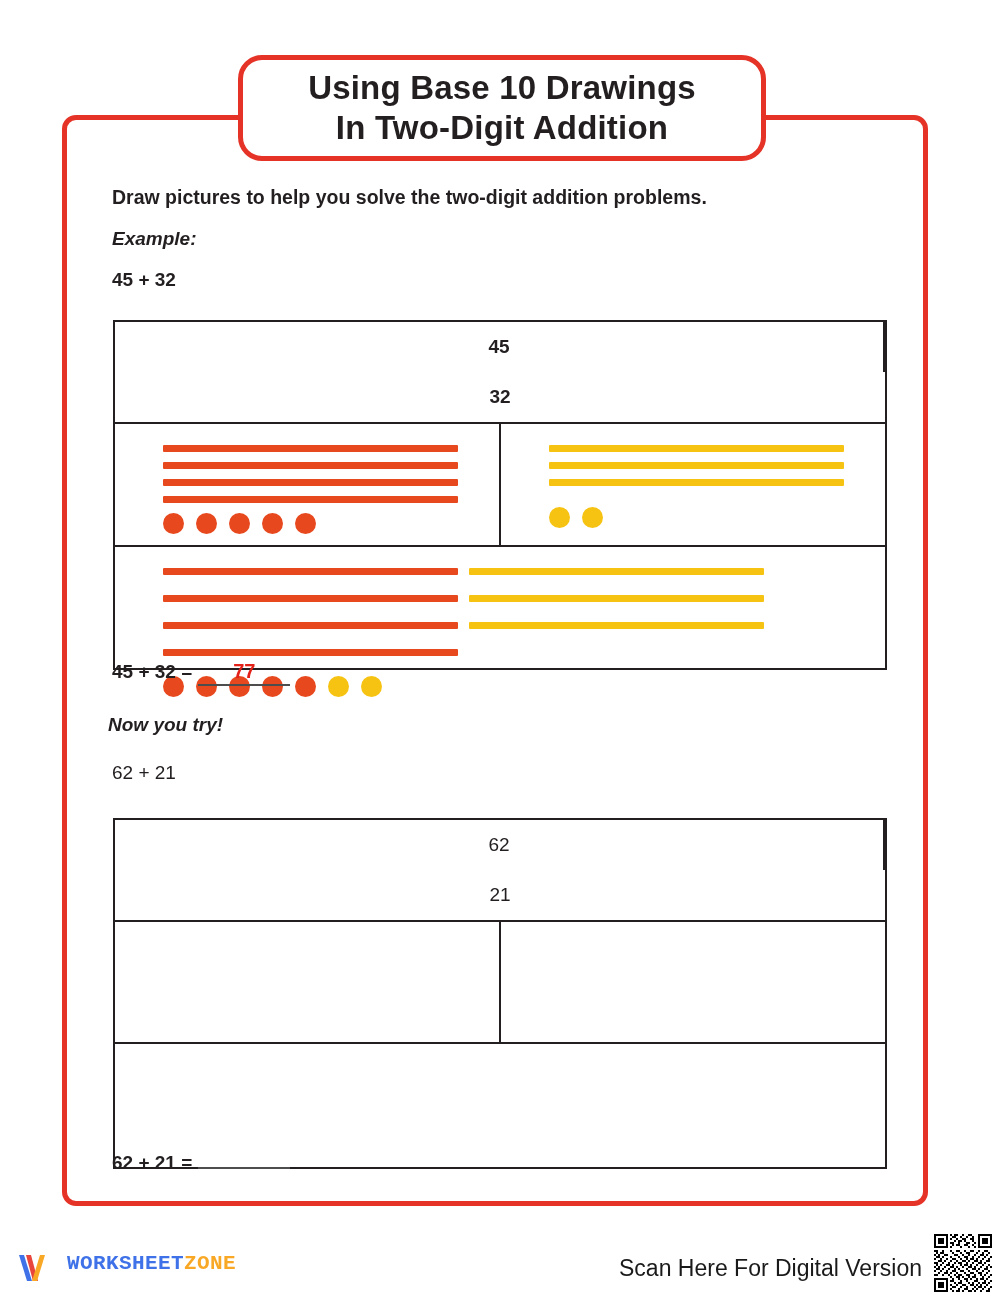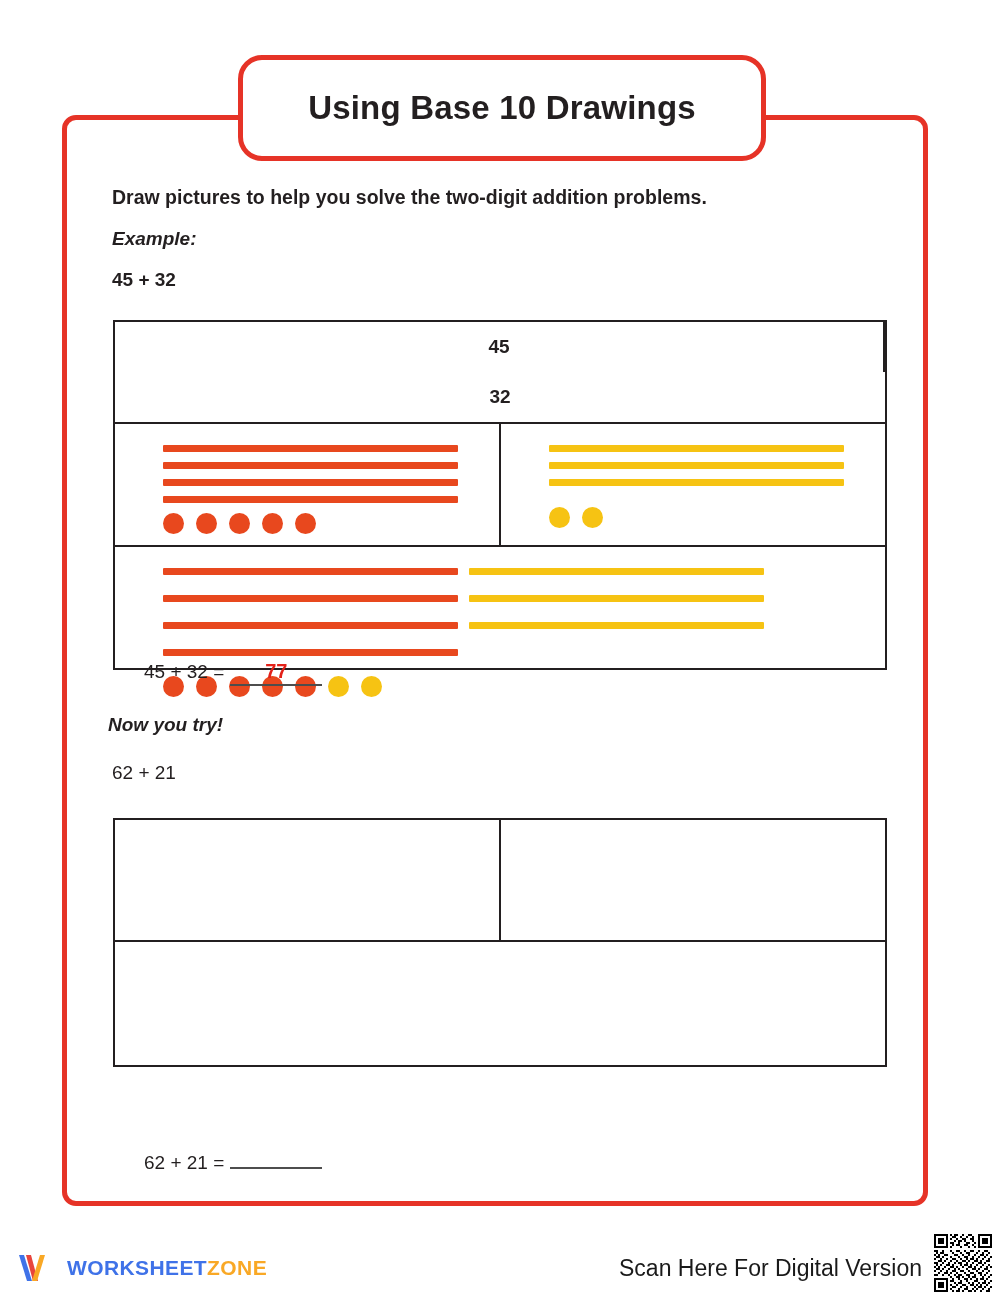--- a/index.html
+++ b/index.html
@@ -100,23 +100,22 @@
   .answer-row {
     position: absolute;
     display: flex;
     align-items: baseline;
     white-space: nowrap;
   }
   #example-answer { left: 112px; top: 660px; }
   #practice-answer { left: 112px; top: 1152px; }
   .answer-row .eq {
     font-size: 19px;
-    font-weight: normal;
+    font-weight: bold;
     color: #231f20;
-    margin-left: 32px;
   }
   .answer-row .blank {
     display: inline-block;
     width: 92px;
     margin-left: 6px;
     border-bottom: 2px solid #4d4d4d;
     text-align: center;
     font-size: 20px;
     font-weight: bold;
     color: #e32119;
@@ -207,22 +206,23 @@
     gap: 11px;
     margin-bottom: 10px;
   }
 
   
   #footer-logo {
     position: absolute;
     left: 18px;
     top: 1252px;
     display: flex;
-    align-items: center;
+    align-items: flex-start;
     gap: 9px;
+    font-family: Liberation Mono, monospace;
   }
   #logo-mark { width: 40px; height: 32px; display: block; }
   #logo-text {
     font-size: 21px;
     font-weight: bold;
     letter-spacing: 0.4px;
     white-space: nowrap;
   }
   #logo-text .w-blue { color: #3f72e8; }
   #logo-text .w-zone { color: #f9a825; }
@@ -244,20 +244,21 @@
   }
 </style>
 </head>
 <body>
 
 <div id="page-frame"></div>
 <div id="frame-gap"></div>
 
 <div id="title-pill">
   <div class="title-line">Using Base 10 Drawings</div>
+  <div class="title-line">In Two-Digit Addition</div>
 </div>
 
 <div class="txt" id="instruction">Draw pictures to help you solve the two-digit addition problems.</div>
 <div class="txt" id="example-label">Example:</div>
 <div class="txt" id="example-expr">45 + 32</div>
 
 <div class="wk-table" id="table-example">
 
   <div class="tbl-head">
     <div class="hcell">45</div>
@@ -333,20 +334,24 @@
 <div class="answer-row" id="example-answer">
   <span class="eq">45 + 32 =</span>
   <span class="blank">77</span>
 </div>
 
 <div class="txt" id="nowyoutry">Now you try!</div>
 <div class="txt" id="practice-expr">62 + 21</div>
 
 <div class="wk-table" id="table-practice">
 
+  <div class="tbl-head">
+    <div class="hcell">62</div>
+    <div class="hcell">21</div>
+  </div>
 
   <div class="tbl-split">
     <div class="scell"></div>
     <div class="scell"></div>
   </div>
 
   <div class="tbl-full"></div>
 </div>
 
 <div class="answer-row" id="practice-answer">

